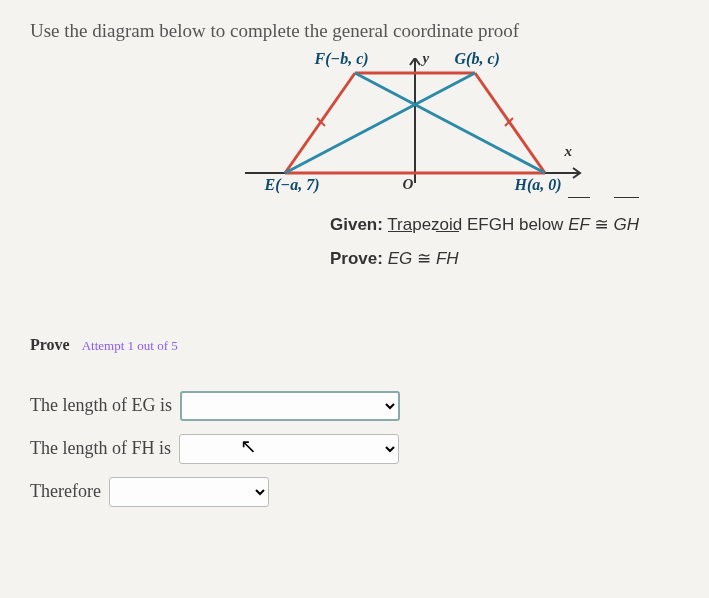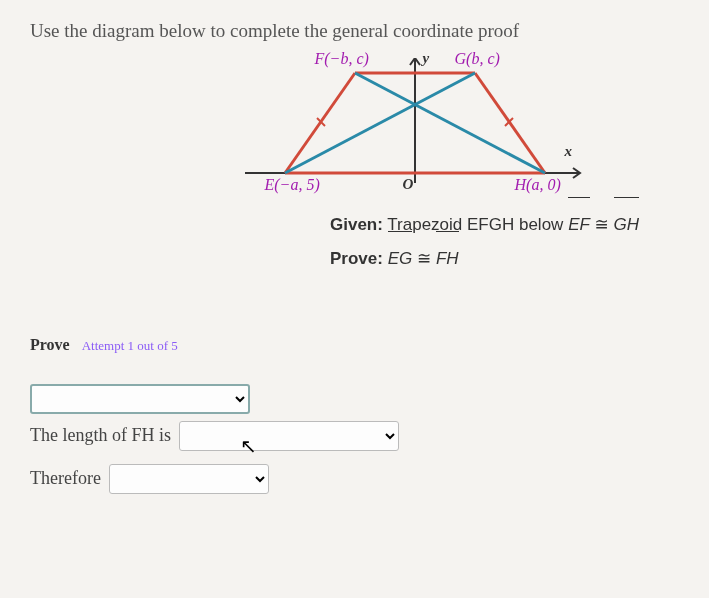--- a/index.html
+++ b/index.html
@@ -26,23 +26,23 @@
 }
 .diagram {
   position: relative;
   width: 340px;
   height: 140px;
 }
 .diagram svg { display:block }
 .vlabel {
   position: absolute;
   font-size: 16px;
-  font-weight: normal;
+  font-weight: bold;
   font-style: italic;
-  color: #a21caf;
+  color: #0c4a6e;
   white-space: nowrap;
 }
 .axlabel {
   position: absolute;
   font-size: 15px;
   font-weight: bold;
   font-style: italic;
   color: #333;
 }
 .given-prove {
@@ -104,21 +104,21 @@
       <line x1="40" y1="115" x2="300" y2="115" stroke="#d14a3a" stroke-width="3"></line>
       <line x1="40" y1="115" x2="230" y2="15" stroke="#2a8aa8" stroke-width="3"></line>
       <line x1="110" y1="15" x2="300" y2="115" stroke="#2a8aa8" stroke-width="3"></line>
       <line x1="72" y1="60" x2="80" y2="68" stroke="#d14a3a" stroke-width="2"></line>
       <line x1="260" y1="68" x2="268" y2="60" stroke="#d14a3a" stroke-width="2"></line>
     </svg>
     <span class="vlabel" style="left:70px; top:-8px;">F(−b, c)</span>
     <span class="axlabel" style="left:178px; top:-8px;">y</span>
     <span class="vlabel" style="left:210px; top:-8px;">G(b, c)</span>
     <span class="axlabel" style="left:320px; top:85px;">x</span>
-    <span class="vlabel" style="left:20px; top:118px;">E(−a, 5)</span>
+    <span class="vlabel" style="left:20px; top:118px;">E(−a, 7)</span>
     <span class="axlabel" style="left:158px; top:118px;">O</span>
     <span class="vlabel" style="left:270px; top:118px;">H(a, 0)</span>
   </div>
 </div>
 
 <div class="given-prove">
   <div>
     <b>Given:</b>
     <span>Trapezoid EFGH below</span>
     <span class="seg">EF</span>
@@ -133,20 +133,21 @@
   </div>
 </div>
 
 <div class="answer-block">
   <div class="answer-header">
     <b>Prove</b>
     <span class="attempt">Attempt 1 out of 5</span>
   </div>
   <div class="lines" style="position:relative">
     <div class="row">
+      <span>The length of EG is</span>
       <select class="select-eg"><option></option></select>
     </div>
     <div class="row">
       <span>The length of FH is</span>
       <select class="select-fh"><option></option></select>
     </div>
     <div class="row">
       <span>Therefore</span>
       <select class="select-th"><option></option></select>
     </div>

